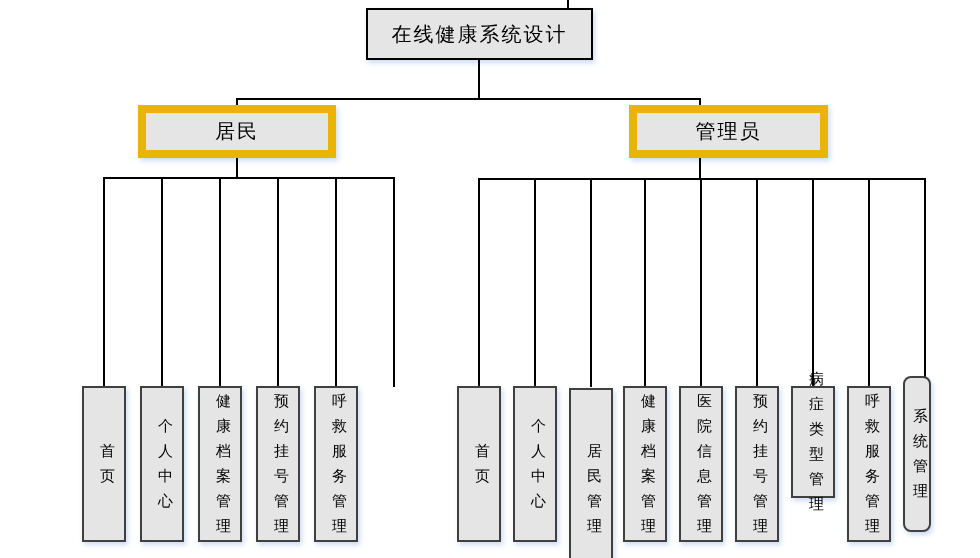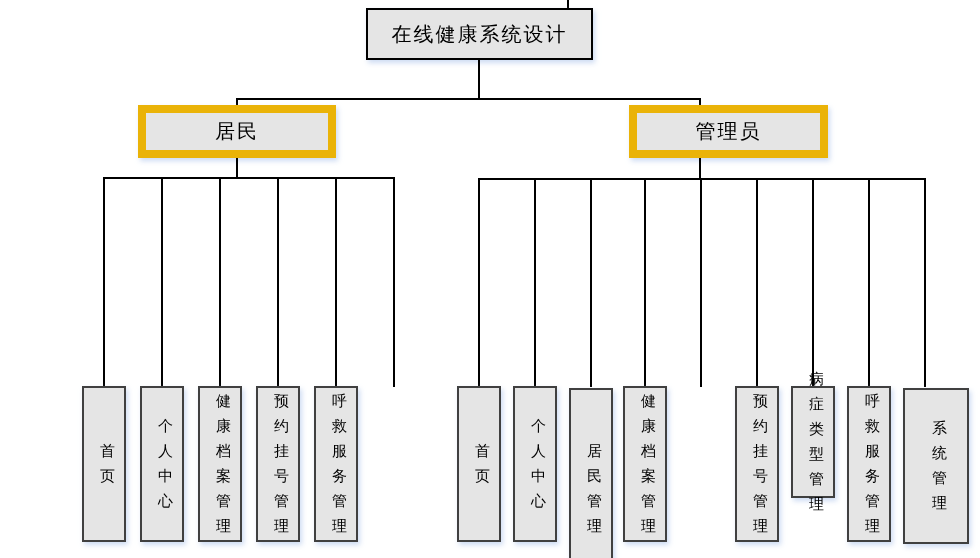--- a/index.html
+++ b/index.html
@@ -130,27 +130,30 @@
   </div>
   <div class="node node-leaf" style="left:513px; top:386px; width:44px; height:156px;">
     <span class="leaf-label">个人中心</span>
   </div>
   <div class="node node-leaf" style="left:569px; top:388px; width:44px; height:202px;">
     <span class="leaf-label">居民管理</span>
   </div>
   <div class="node node-leaf" style="left:623px; top:386px; width:44px; height:156px;">
     <span class="leaf-label">健康档案管理</span>
   </div>
+  <div class="node node-leaf" style="left:679px; top:386px; width:44px; height:156px;">
+    <span class="leaf-label">医院信息管理</span>
+  </div>
   <div class="node node-leaf" style="left:735px; top:386px; width:44px; height:156px;">
     <span class="leaf-label">预约挂号管理</span>
   </div>
   <div class="node node-leaf" style="left:791px; top:386px; width:44px; height:112px;">
     <span class="leaf-label">病症类型管理</span>
   </div>
   <div class="node node-leaf" style="left:847px; top:386px; width:44px; height:156px;">
     <span class="leaf-label">呼救服务管理</span>
   </div>
-  <div class="node node-leaf" style="left:903px; top:388px; width:66px; height:156px;">
+  <div class="node node-leaf" style="left:903px; top:376px; width:28px; height:156px;border-radius:8px;">
     <span class="leaf-label">系统管理</span>
   </div>
 
 
 </div>
 
 </body></html>

